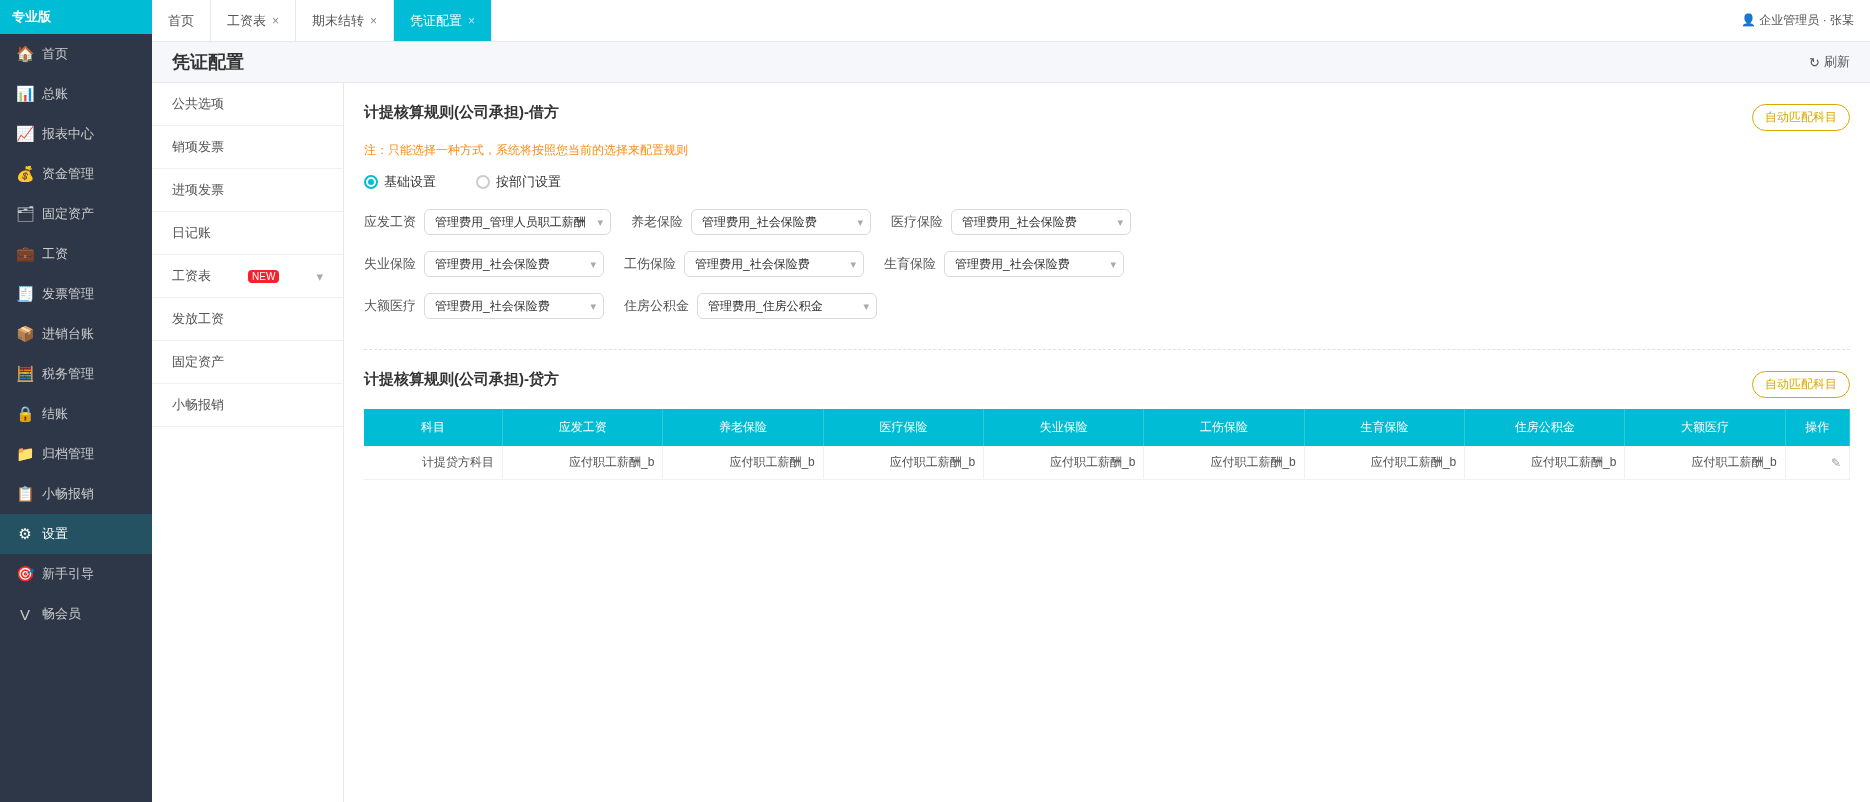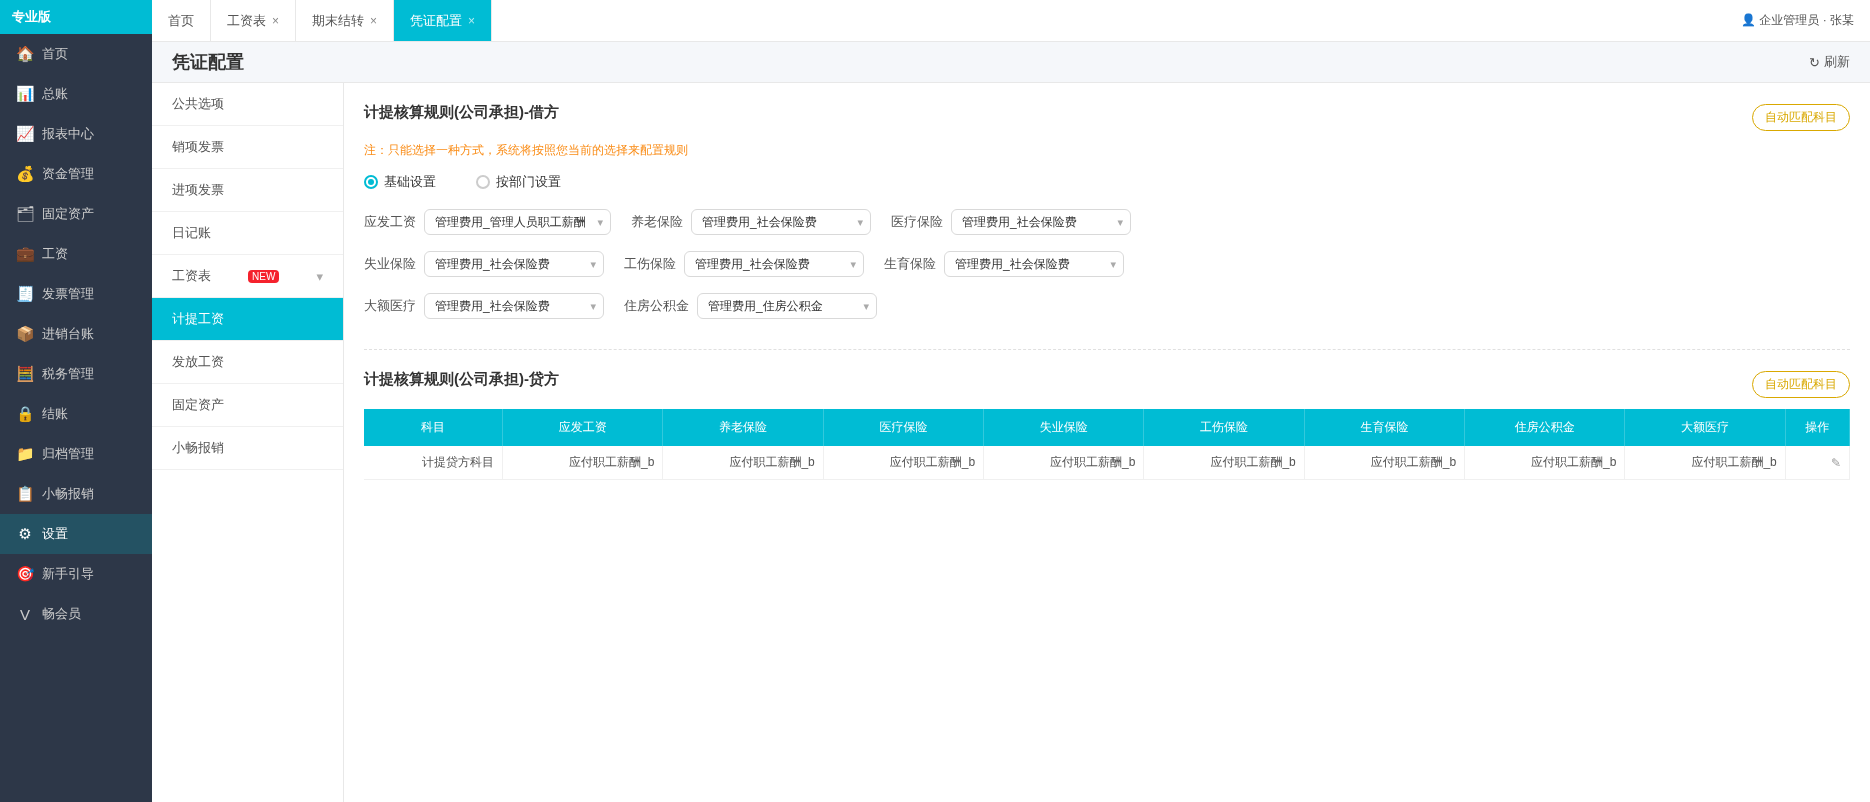--- a/index.html
+++ b/index.html
@@ -412,23 +412,20 @@
       <div class="left-nav-item">
         <span>进项发票</span>
       </div>
       <div class="left-nav-item">
         <span>日记账</span>
       </div>
       <div class="left-nav-item" style="justify-content: space-between;">
         <span>工资表</span>
         <span class="new-badge">NEW</span>
         <span style="color:#aaa;">▾</span>
-      </div>
-      <div class="left-nav-item active">
-        <span>计提工资</span>
       </div>
       <div class="left-nav-item">
         <span>发放工资</span>
       </div>
       <div class="left-nav-item">
         <span>固定资产</span>
       </div>
       <div class="left-nav-item">
         <span>小畅报销</span>
       </div>

